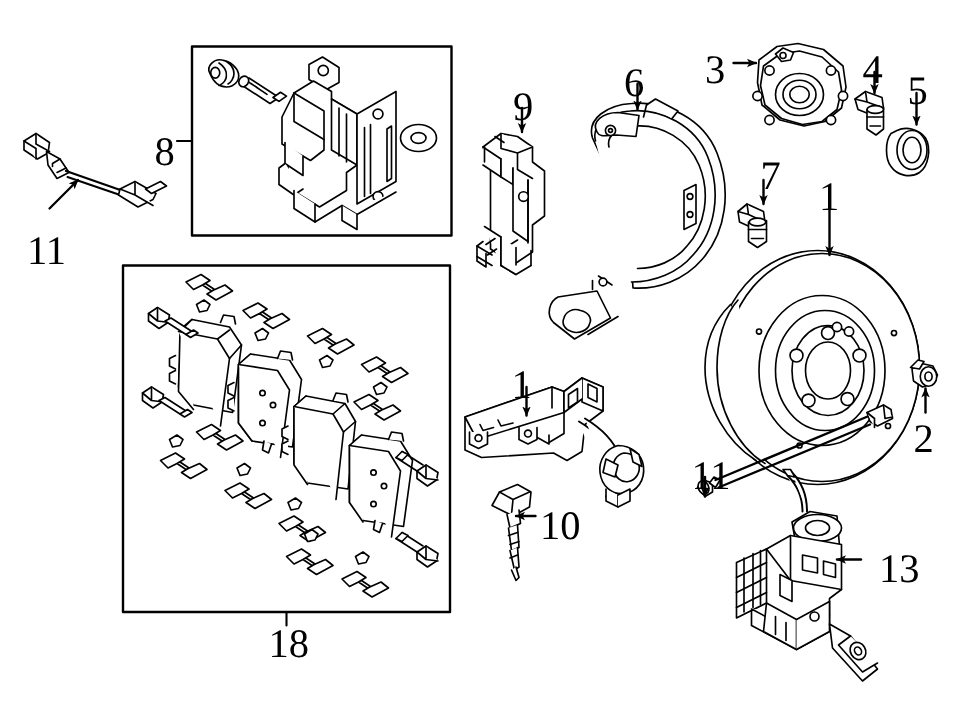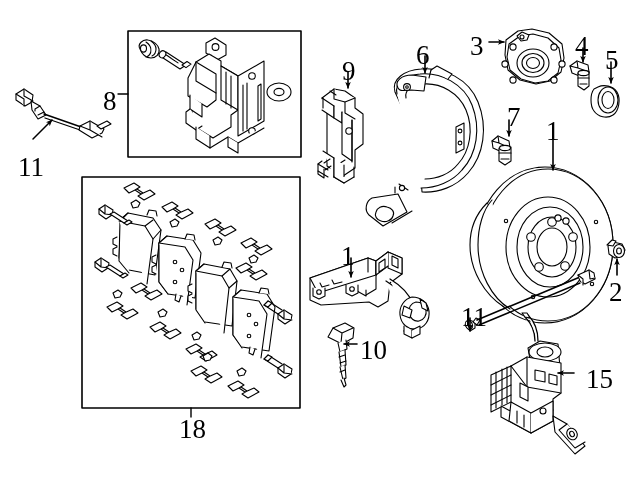--- a/index.html
+++ b/index.html
@@ -489,15 +489,15 @@
   <div class="callout-label" style="left:605px; top:47px;">5</div>
   <div class="callout-label" style="left:416px; top:42px;">6</div>
   <div class="callout-label" style="left:507px; top:104px;">7</div>
   <div class="callout-label" style="left:103px; top:88px;">8</div>
   <div class="callout-label" style="left:342px; top:58px;">9</div>
   <div class="callout-label" style="left:179px; top:416px;">18</div>
   <div class="callout-label" style="left:18px; top:154px;text-align:center;">11</div>
   <div class="callout-label" style="left:360px; top:337px;">10</div>
   <div class="callout-label" style="left:341px; top:243px;">1</div>
   <div class="callout-label" style="left:461px; top:304px;">11</div>
-  <div class="callout-label" style="left:586px; top:366px;">15</div>
+  <div class="callout-label" style="left:586px; top:366px;">13</div>
 
 </div>
 
 </body></html>

